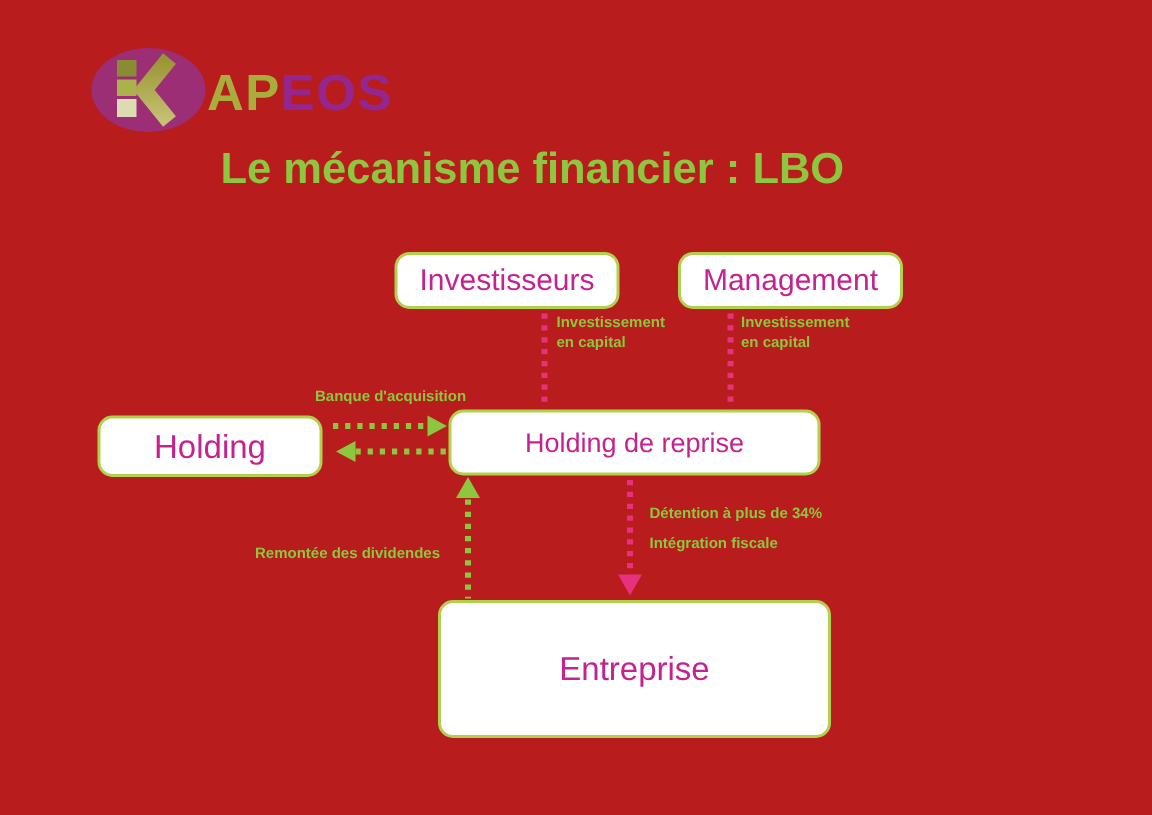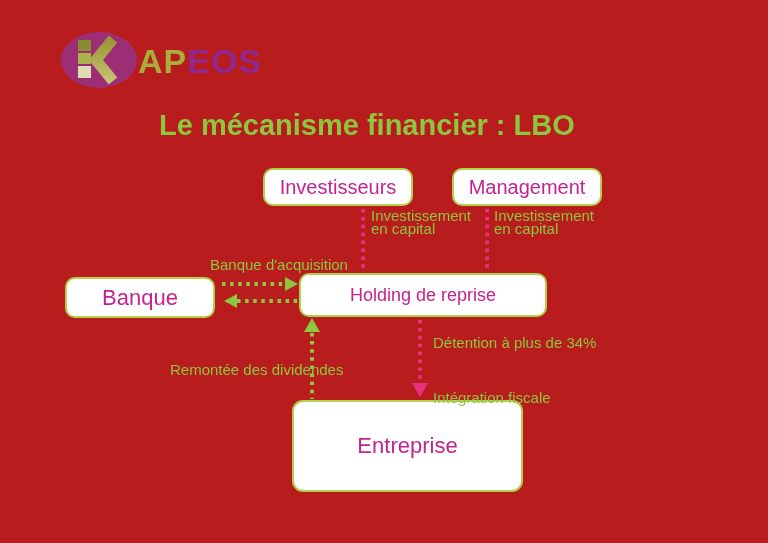--- a/index.html
+++ b/index.html
@@ -9,45 +9,45 @@
   }
   .logo{position:absolute;left:58px;top:26px;width:240px;height:70px;}
   .logo text{font-family:"Liberation Sans",sans-serif;font-weight:bold;font-size:34px;letter-spacing:1px;}
   .logo .ap{fill:var(--logo-olive);}
   .logo .eos{fill:var(--logo-eos-purple);}
   .logo-ellipse{fill:var(--logo-purple);}
   .sq1{fill:var(--logo-square-top);}
   .sq2{fill:var(--logo-square-mid);}
   .sq3{fill:var(--logo-square-bottom);}
   .title{
-    position:absolute;left:147px;top:97px;margin:12px;
+    position:absolute;left:147px;top:97px;margin:0;
     font-size:29px;font-weight:bold;color:var(--green);white-space:nowrap;
   }
   .box{
     position:absolute;box-sizing:border-box;background:#fff;
     border:2px solid var(--box-border-green);border-radius:10px;
     display:flex;align-items:center;justify-content:center;
     color:var(--magenta);white-space:nowrap;
   }
   .box-investisseurs{left:263px;top:168px;width:150px;height:38px;font-size:20px;}
   .box-management  {left:452px;top:168px;width:150px;height:38px;font-size:20px;}
   .box-banque      {left:65px; top:277px;width:150px;height:41px;font-size:22px;}
   .box-holding     {left:299px;top:273px;width:248px;height:44px;font-size:18px;}
-  .box-entreprise  {left:292px;top:400px;width:231px;height:92px;font-size:22px;border-radius:11px;}
+  .box-entreprise  {left:292px;top:400px;width:262px;height:92px;font-size:22px;}
   .lbl{
-    position:absolute;font-size:15px;font-weight:normal;color:var(--green);
+    position:absolute;font-size:10px;font-weight:bold;color:var(--green);
     white-space:pre-line;line-height:13px;
   }
   .nowrap{white-space:nowrap;}
   .lbl-invest-left {left:371px;top:209px;}
   .lbl-invest-right{left:494px;top:209px;}
   .lbl-dette       {left:210px;top:258px;}
   .lbl-remontee    {left:170px;top:363px;}
   .lbl-detention   {left:433px;top:336px;}
-  .lbl-integration {left:433px;top:356px;margin-top:35px;}
+  .lbl-integration {left:433px;top:356px;}
   .arrows{position:absolute;left:0;top:0;width:768px;height:543px;pointer-events:none;}
   .dot-pink {stroke:var(--pink); stroke-width:4;stroke-dasharray:3.5 4.4;fill:none;}
   .dot-green{stroke:var(--green);stroke-width:4;stroke-dasharray:3.5 4.6;fill:none;}
   .head-pink{fill:var(--pink);}
   .head-green{fill:var(--green);}
 </style>
 </head>
 <body>
 
 <div class="slide">
@@ -64,21 +64,21 @@
     <rect class="sq2" x="20" y="27" width="13" height="11"></rect>
     <rect class="sq3" x="20" y="40" width="13" height="12"></rect>
     <path d="M55 13 L38 34 L55 55" fill="none" stroke="url(#kgrad)" stroke-width="11"></path>
     <text x="80" y="47"><tspan class="ap">AP</tspan><tspan class="eos">EOS</tspan></text>
   </svg>
 
   <h1 class="title">Le mécanisme financier : LBO</h1>
 
   <div class="box box-management">Management</div>
   <div class="box box-investisseurs">Investisseurs</div>
-  <div class="box box-banque">Banque</div>
+  <div class="box box-banque">Holding</div>
   <div class="box box-holding">Holding de reprise</div>
   <div class="box box-entreprise">Entreprise</div>
 
   <div class="lbl lbl-invest-left">Investissement
 en capital</div>
   <div class="lbl lbl-invest-right">Investissement
 en capital</div>
   <div class="lbl lbl-dette nowrap">Banque d'acquisition</div>
   <div class="lbl lbl-remontee nowrap">Remontée des dividendes</div>
   <div class="lbl lbl-detention nowrap">Détention à plus de 34%</div>

